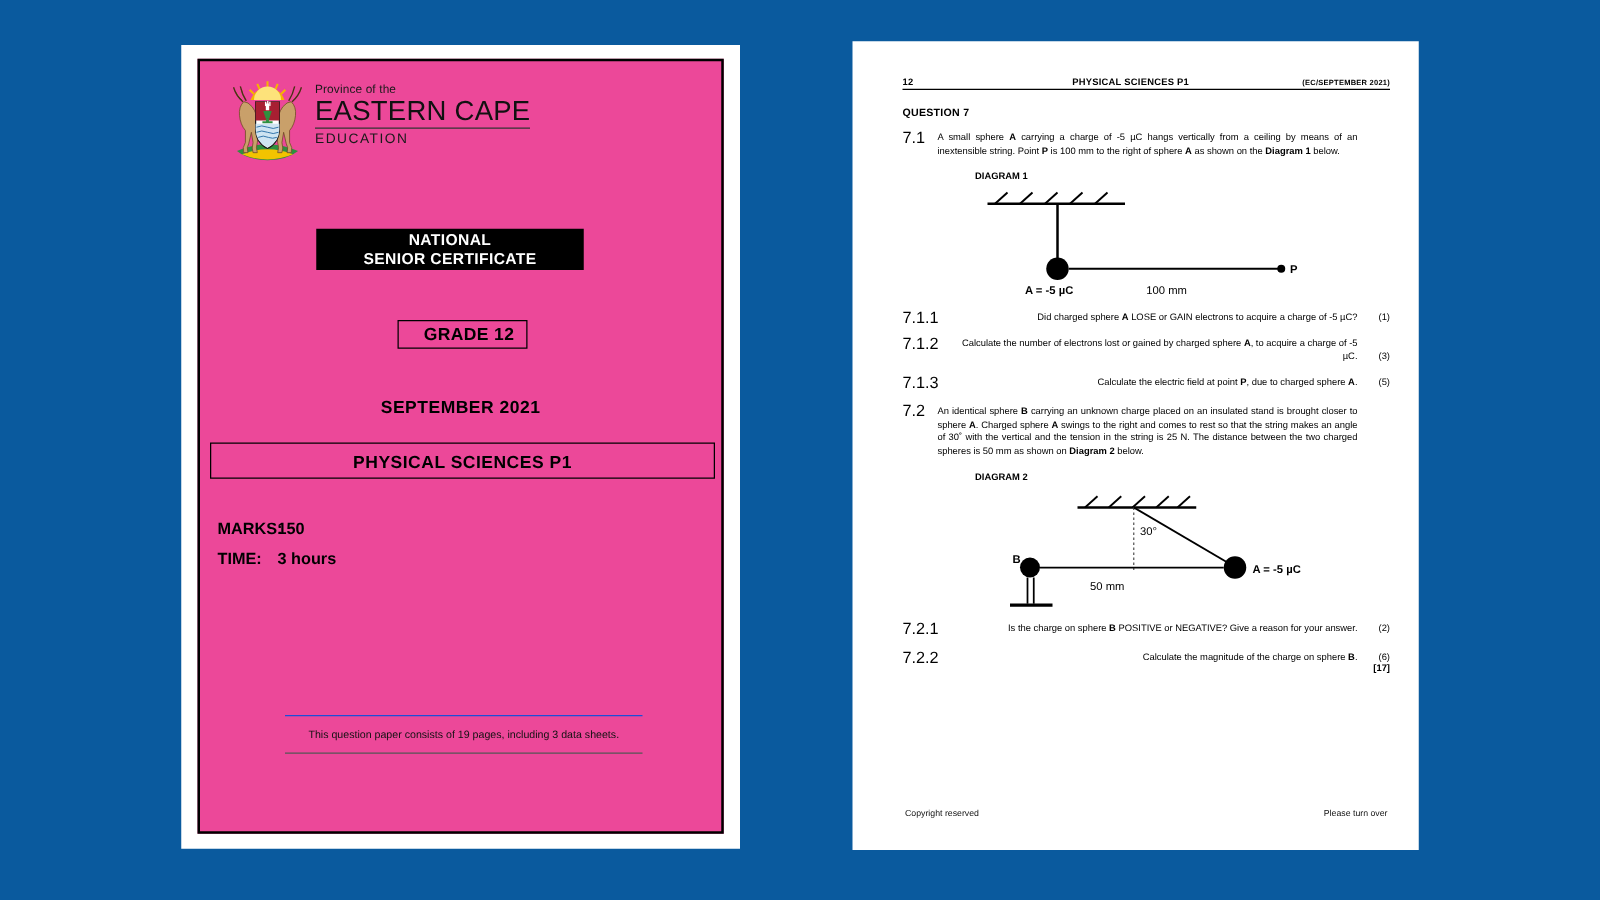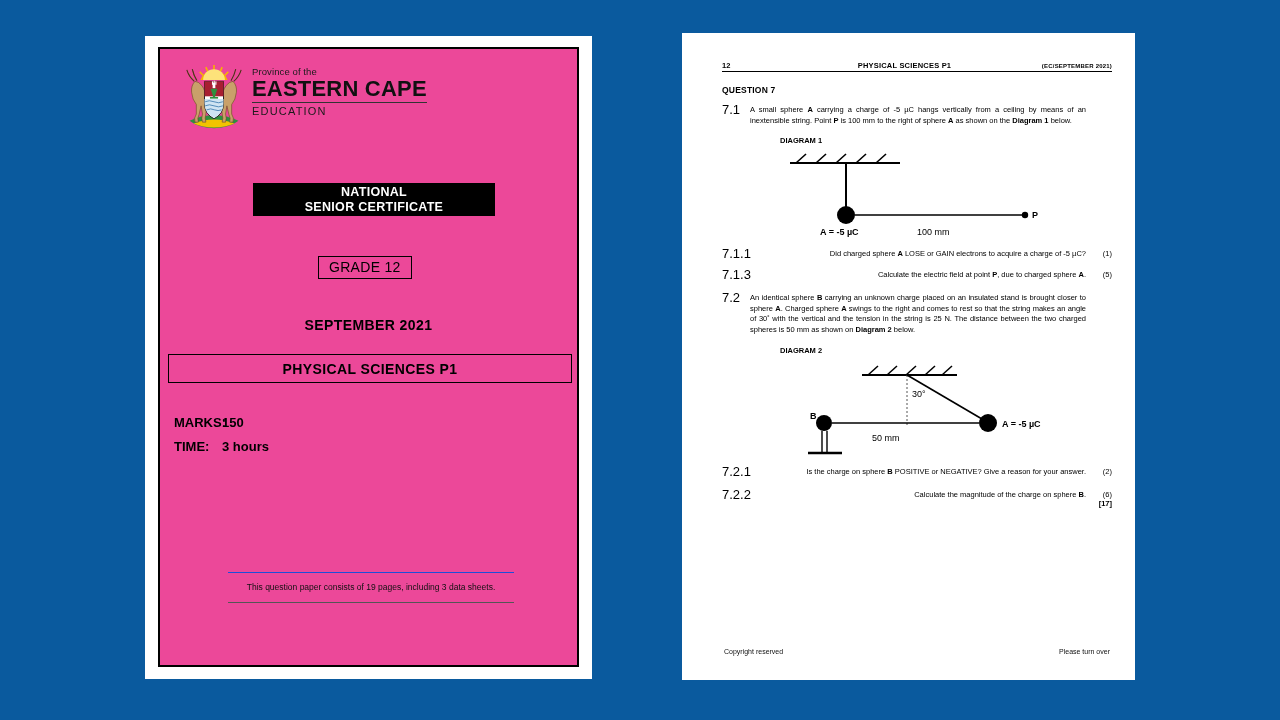--- a/index.html
+++ b/index.html
@@ -33,47 +33,47 @@
     display: flex;
     align-items: flex-start;
   }
   .coat { width: 68px; height: 72px; flex: 0 0 auto; }
   .logo-text { margin-left: 4px; padding-top: 6px; }
   .logo-prov {
     font-size: 9.5px; color: #1a1a1a; letter-spacing: .1px;
     line-height: 10px;
   }
   .logo-ec {
-    font-size: 22px; font-weight: bold; color: #111;
+    font-size: 22px; font-weight: normal; color: #111;
     letter-spacing: .2px; line-height: 24px;
     border-bottom: 1.5px solid #333;
     display: inline-block; padding-bottom: 1px;
   }
   .logo-edu {
     font-size: 11px; color: #1a1a1a; letter-spacing: 1.2px;
     line-height: 14px; margin-top: 1px;
   }
 
   .nsc-box {
     position: absolute;
     left: 93px; top: 134px;
-    width: 242px; height: 33px;
+    width: 214px; height: 33px;
     background: #000; color: #fff;
     display: flex; flex-direction: column;
     align-items: center; justify-content: center;
     font-size: 12.5px; font-weight: bold; line-height: 15px;
     letter-spacing: .3px;
   }
 
   .grade-box {
     position: absolute;
     left: 158px; top: 207px;
-    padding: 2px 10px 3px 10px;
+    padding: 2px 10px 3px 20px;
     border: 1.5px solid #000;
-    font-size: 14px; font-weight: normal; letter-spacing: .3px;
+    font-size: 14px; font-weight: bold; letter-spacing: .3px;
   }
 
   .month-year {
     position: absolute;
     left: 0; top: 268px; width: 100%;
     text-align: center;
     font-size: 14px; font-weight: bold; letter-spacing: .4px;
   }
 
   .subject-box {
@@ -273,20 +273,25 @@
         <text x="165" y="88" font-family="Liberation Sans, sans-serif" font-size="9" fill="#000">100 mm</text>
       </svg>
     </div>
 
     <div class="q-row">
       <div class="q-num sub">7.1.1</div>
       <div class="q-body nojust">Did charged sphere <b>A</b> LOSE or GAIN electrons to acquire a charge of -5 µC?</div>
       <div class="q-marks bottom">(1)</div>
     </div>
 
+    <div class="q-row">
+      <div class="q-num sub">7.1.2</div>
+      <div class="q-body nojust">Calculate the number of electrons lost or gained by charged sphere <b>A</b>, to acquire a charge of -5 µC.</div>
+      <div class="q-marks bottom">(3)</div>
+    </div>
 
     <div class="q-row">
       <div class="q-num sub">7.1.3</div>
       <div class="q-body nojust">Calculate the electric field at point <b>P</b>, due to charged sphere <b>A</b>.</div>
       <div class="q-marks">(5)</div>
     </div>
 
     <div class="q-row" style="margin-top:13px">
       <div class="q-num">7.2</div>
       <div class="q-body">An identical sphere <b>B</b> carrying an unknown charge placed on an insulated stand is brought closer to sphere <b>A</b>. Charged sphere <b>A</b> swings to the right and comes to rest so that the string makes an angle of 30˚ with the vertical and the tension in the string is 25 N. The distance between the two charged spheres is 50 mm as shown on <b>Diagram 2</b> below.</div>

